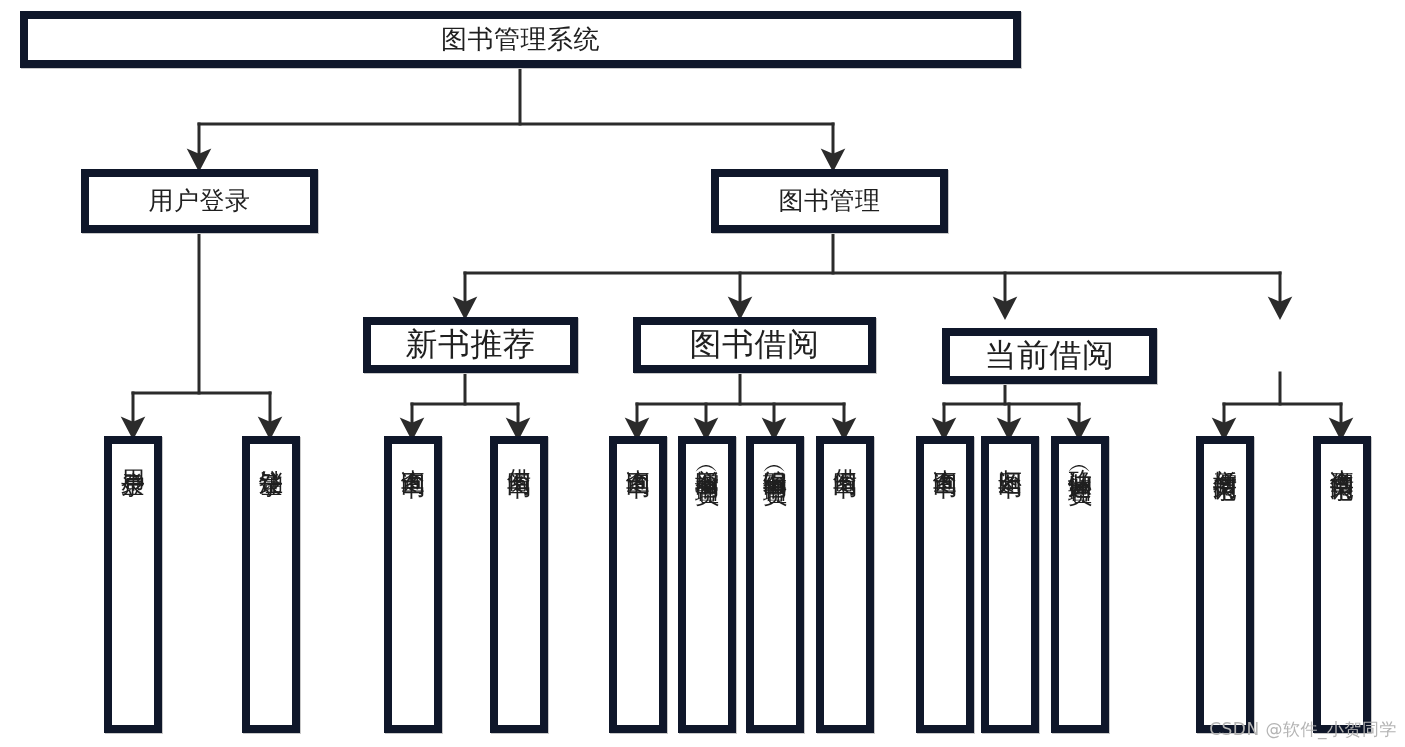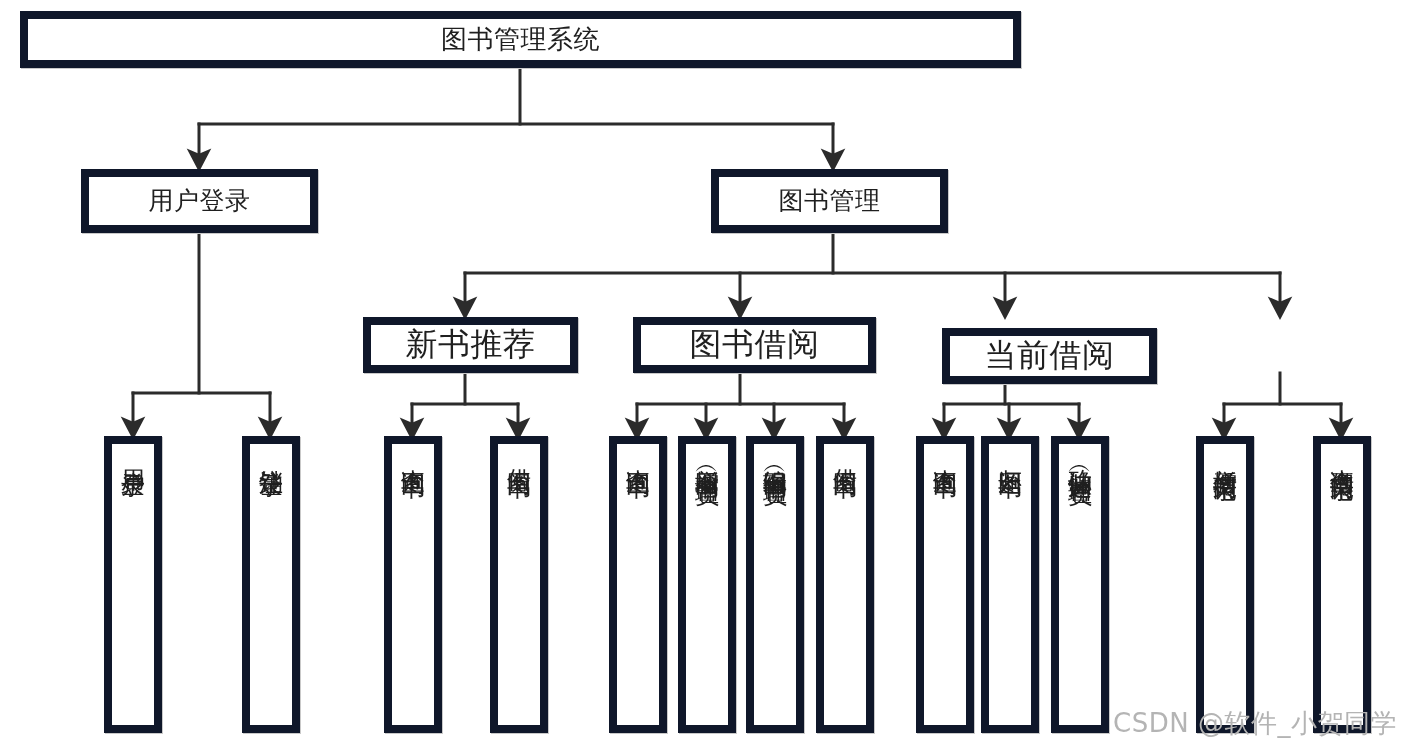--- a/index.html
+++ b/index.html
@@ -69,21 +69,21 @@
     text-orientation: upright;
     font-size: 24px;
     letter-spacing: 2px;
     line-height: 1;
     white-space: nowrap;
   }
   #watermark {
     position: absolute;
     right: 8px;
     bottom: 6px;
-    font-size: 26px;
+    font-size: 17px;
     color: #b4b4b4;
     letter-spacing: 0.5px;
     z-index: 5;
     white-space: nowrap;
     font-family: "DejaVu Sans", "Liberation Sans", sans-serif;
   }
 </style>
 </head>
 <body>
 

